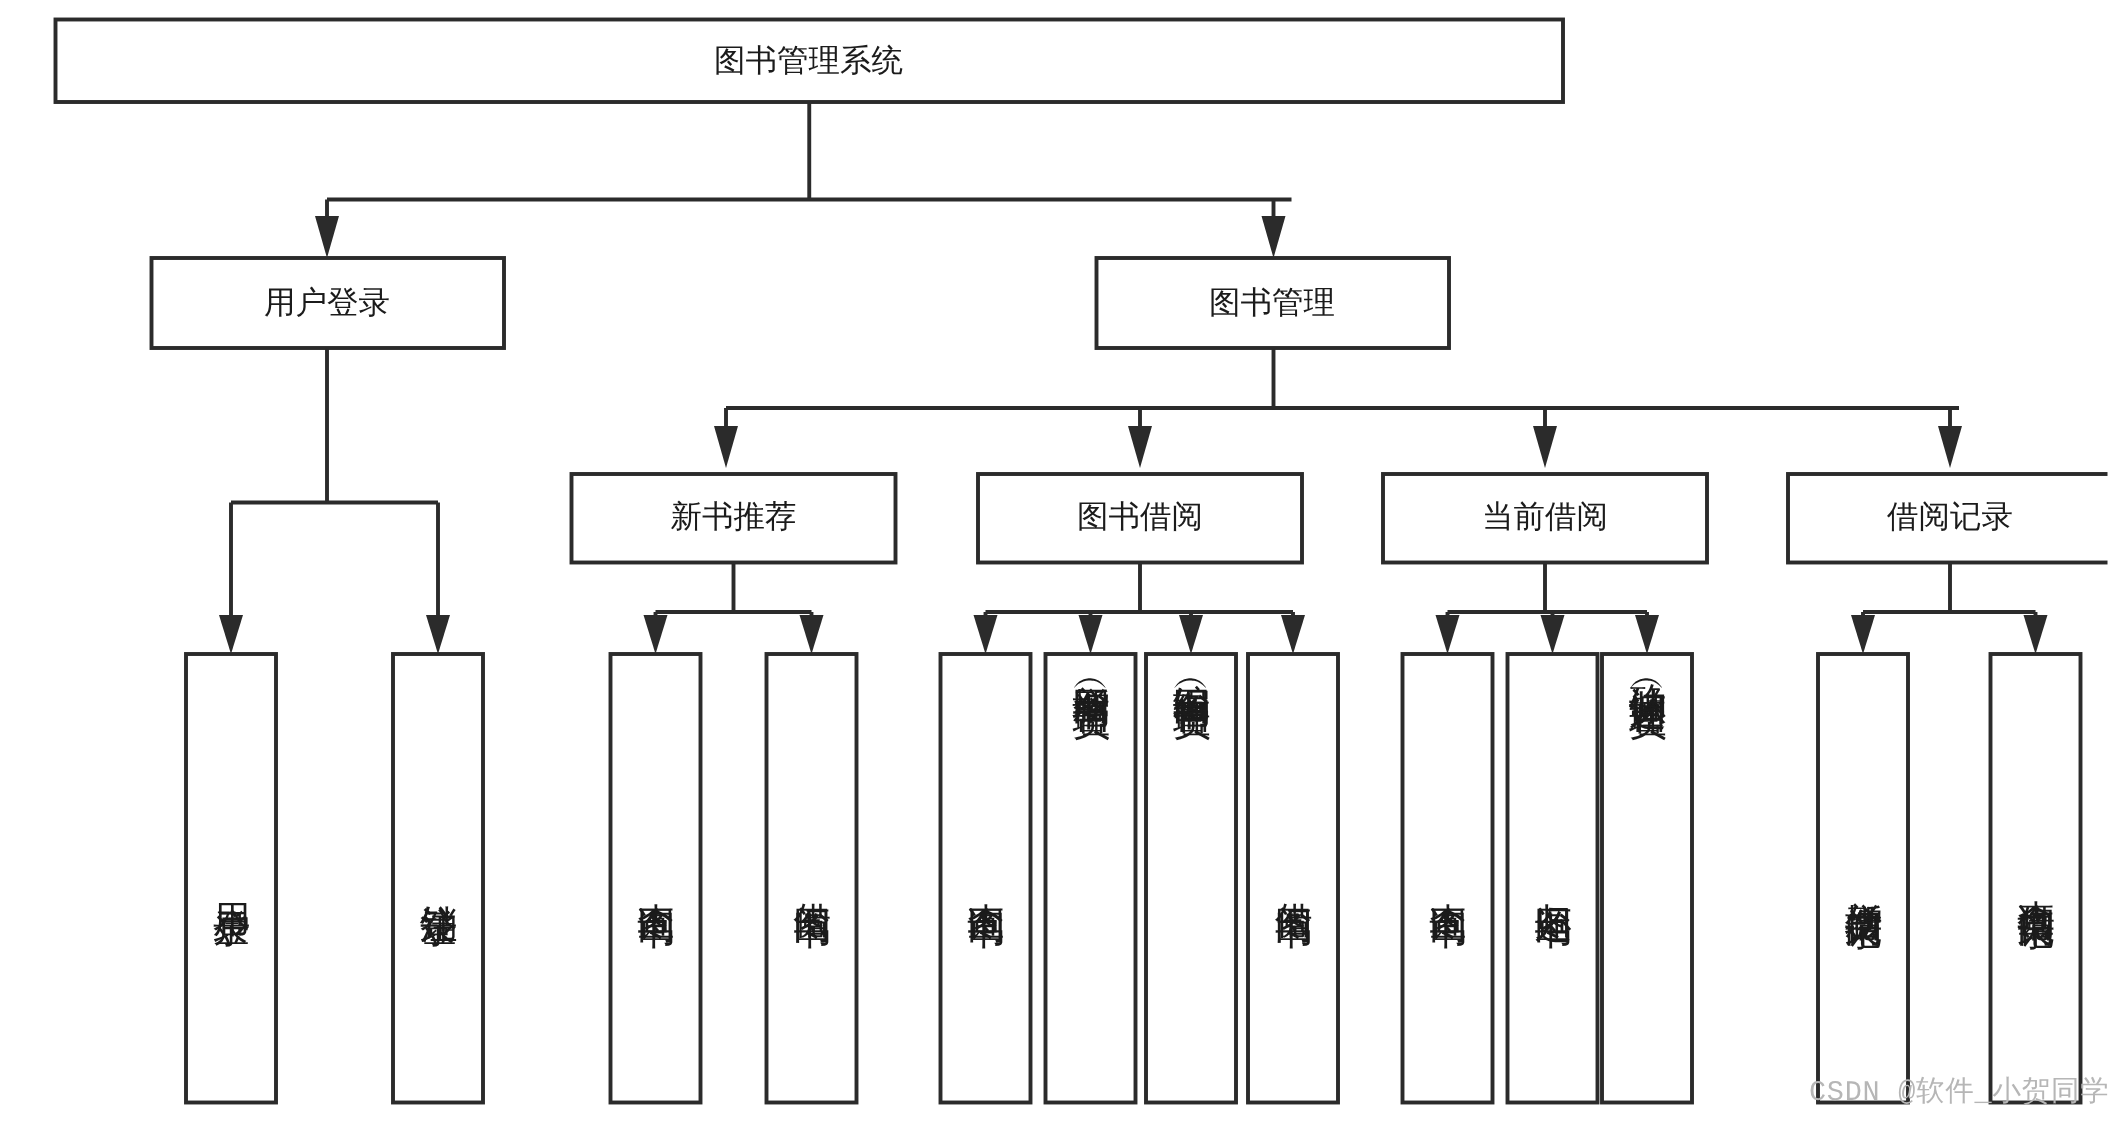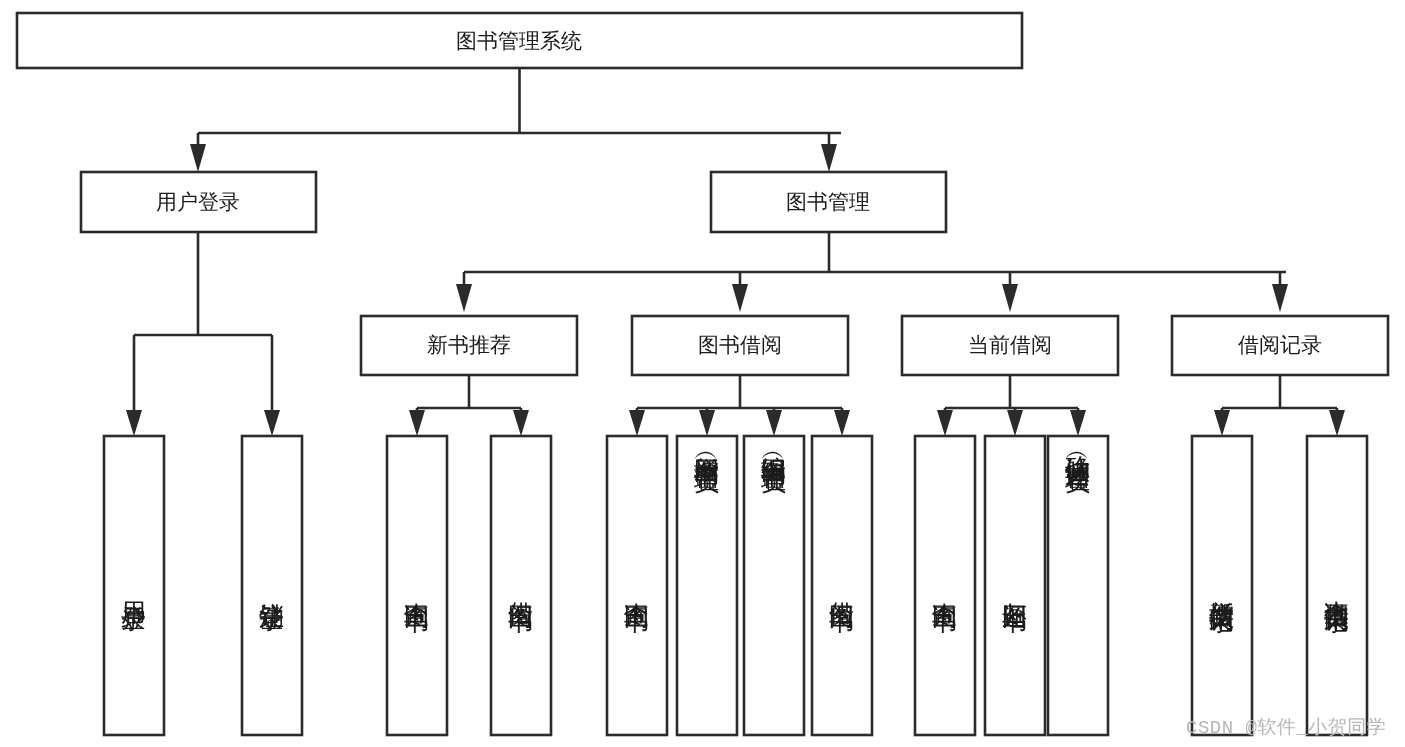--- a/index.html
+++ b/index.html
@@ -11,20 +11,21 @@
     width: 1405px;
     height: 747px;
     font-family: "Liberation Sans", "DejaVu Sans", sans-serif;
     overflow: hidden;
   }
   #diagram-root {
     position: relative;
     width: 1209px;
     height: 747px;
     background: #ffffff;
+    margin-left: 20px;
   }
   svg.diagram-canvas {
     position: absolute;
     left: 0;
     top: 0;
     width: 1405px;
     height: 747px;
   }
   .node-box {
     fill: #ffffff;

